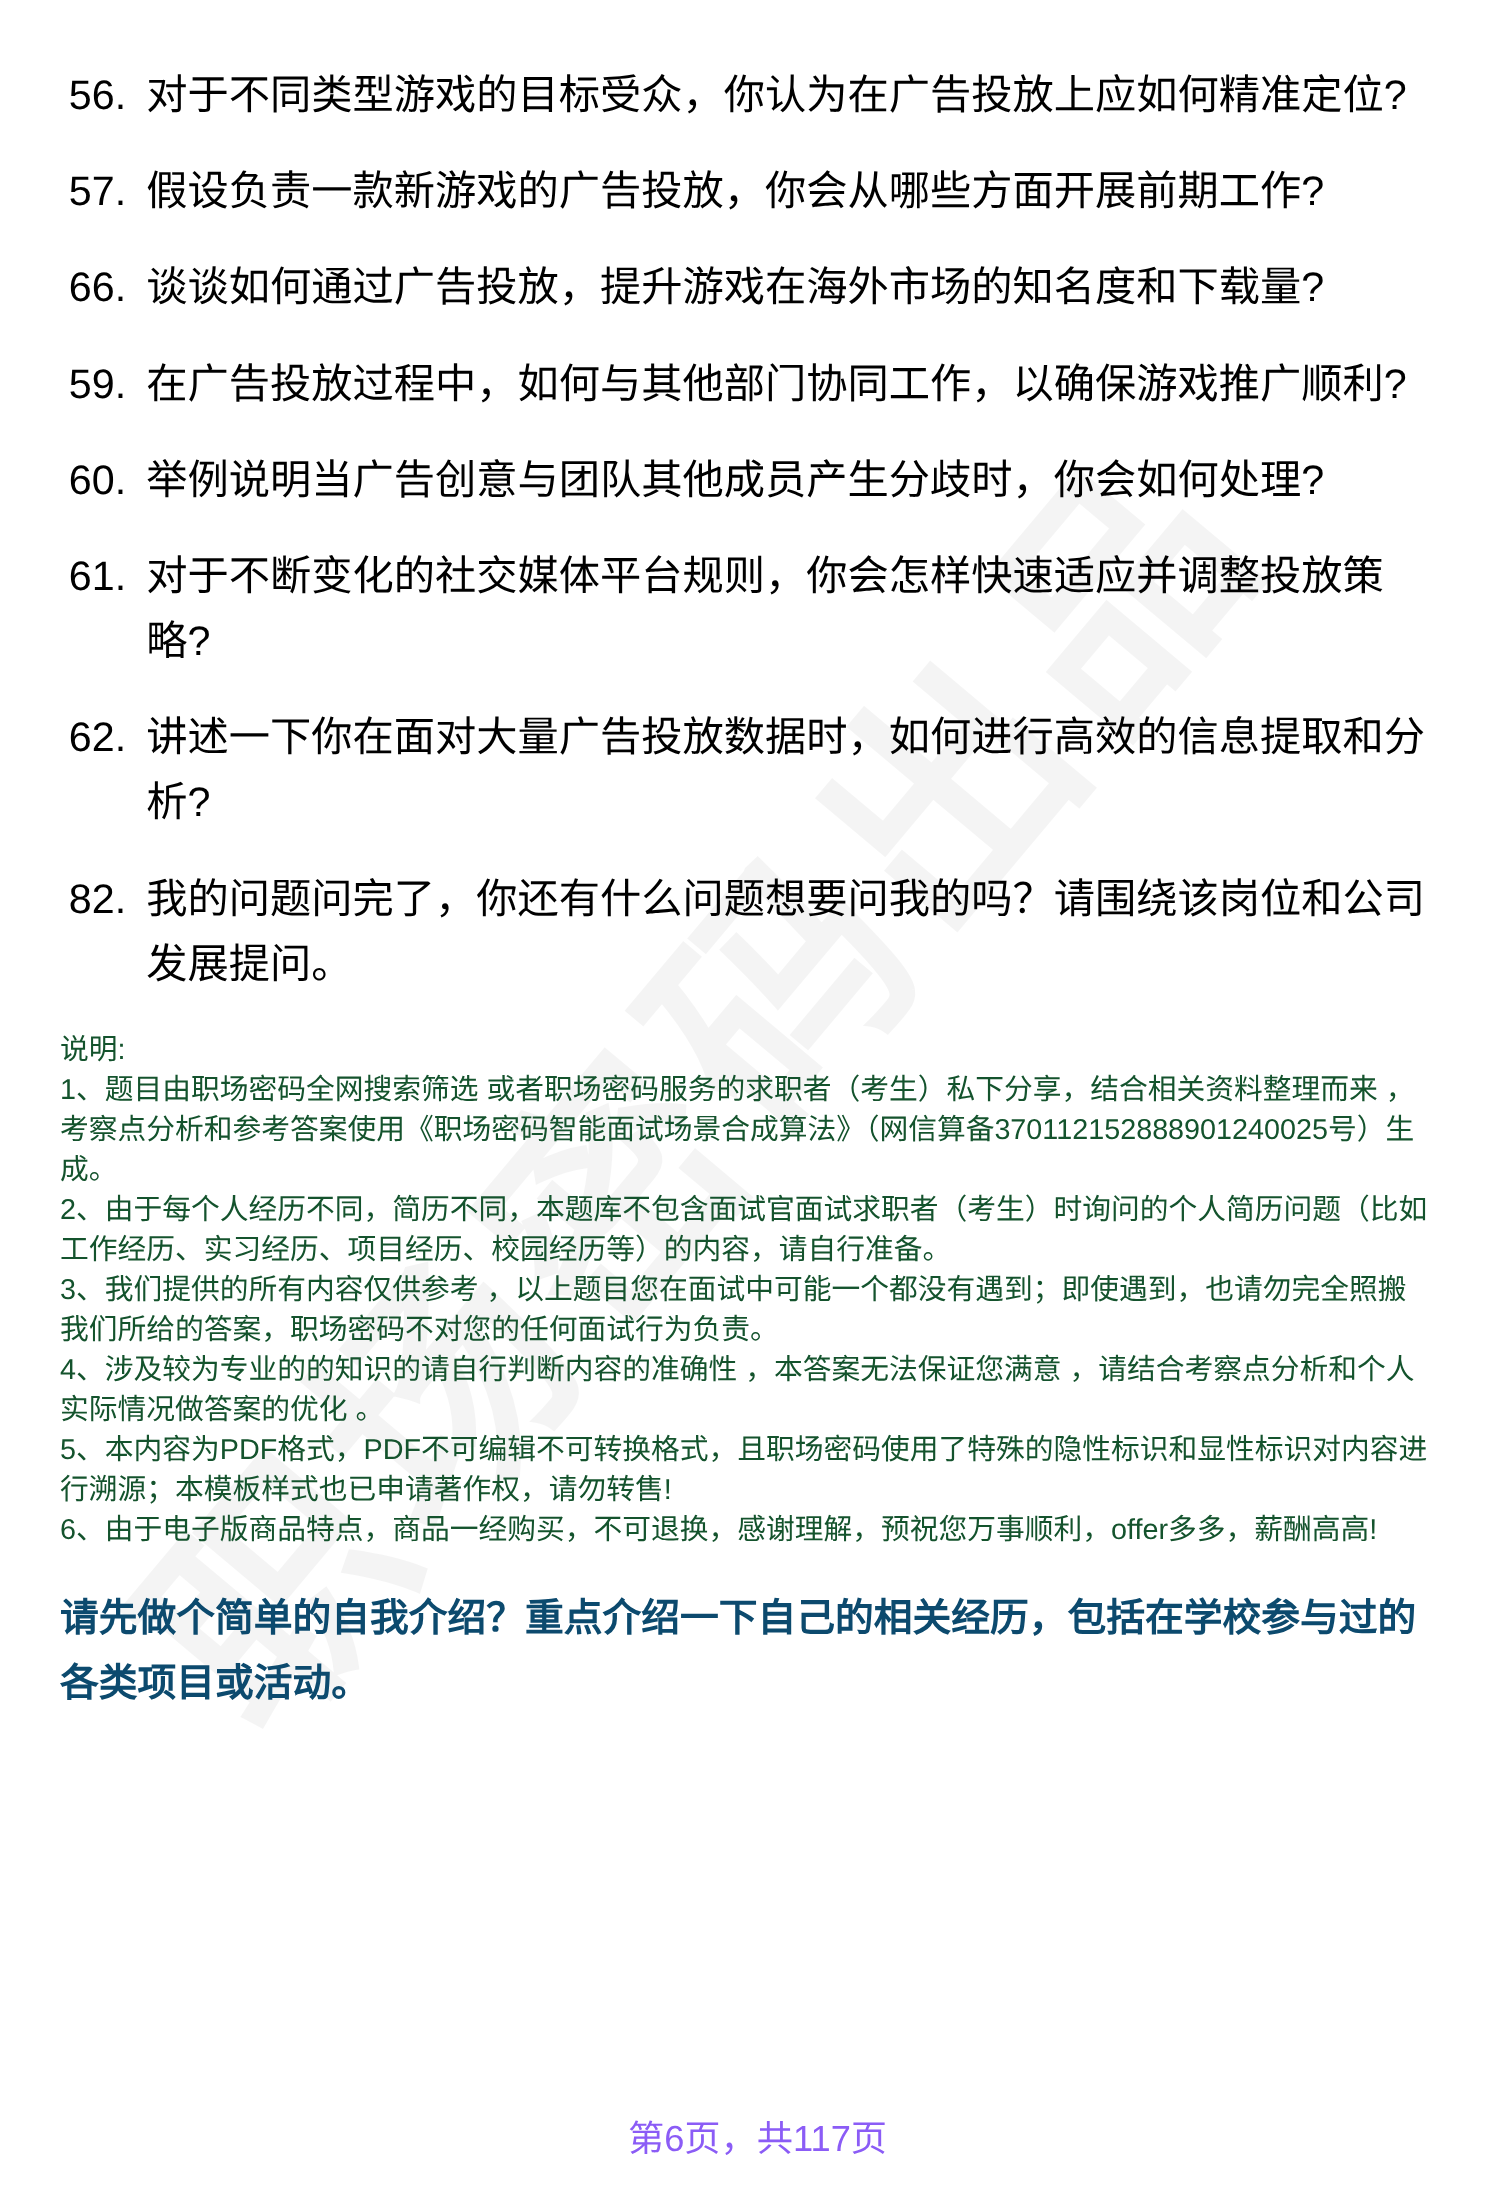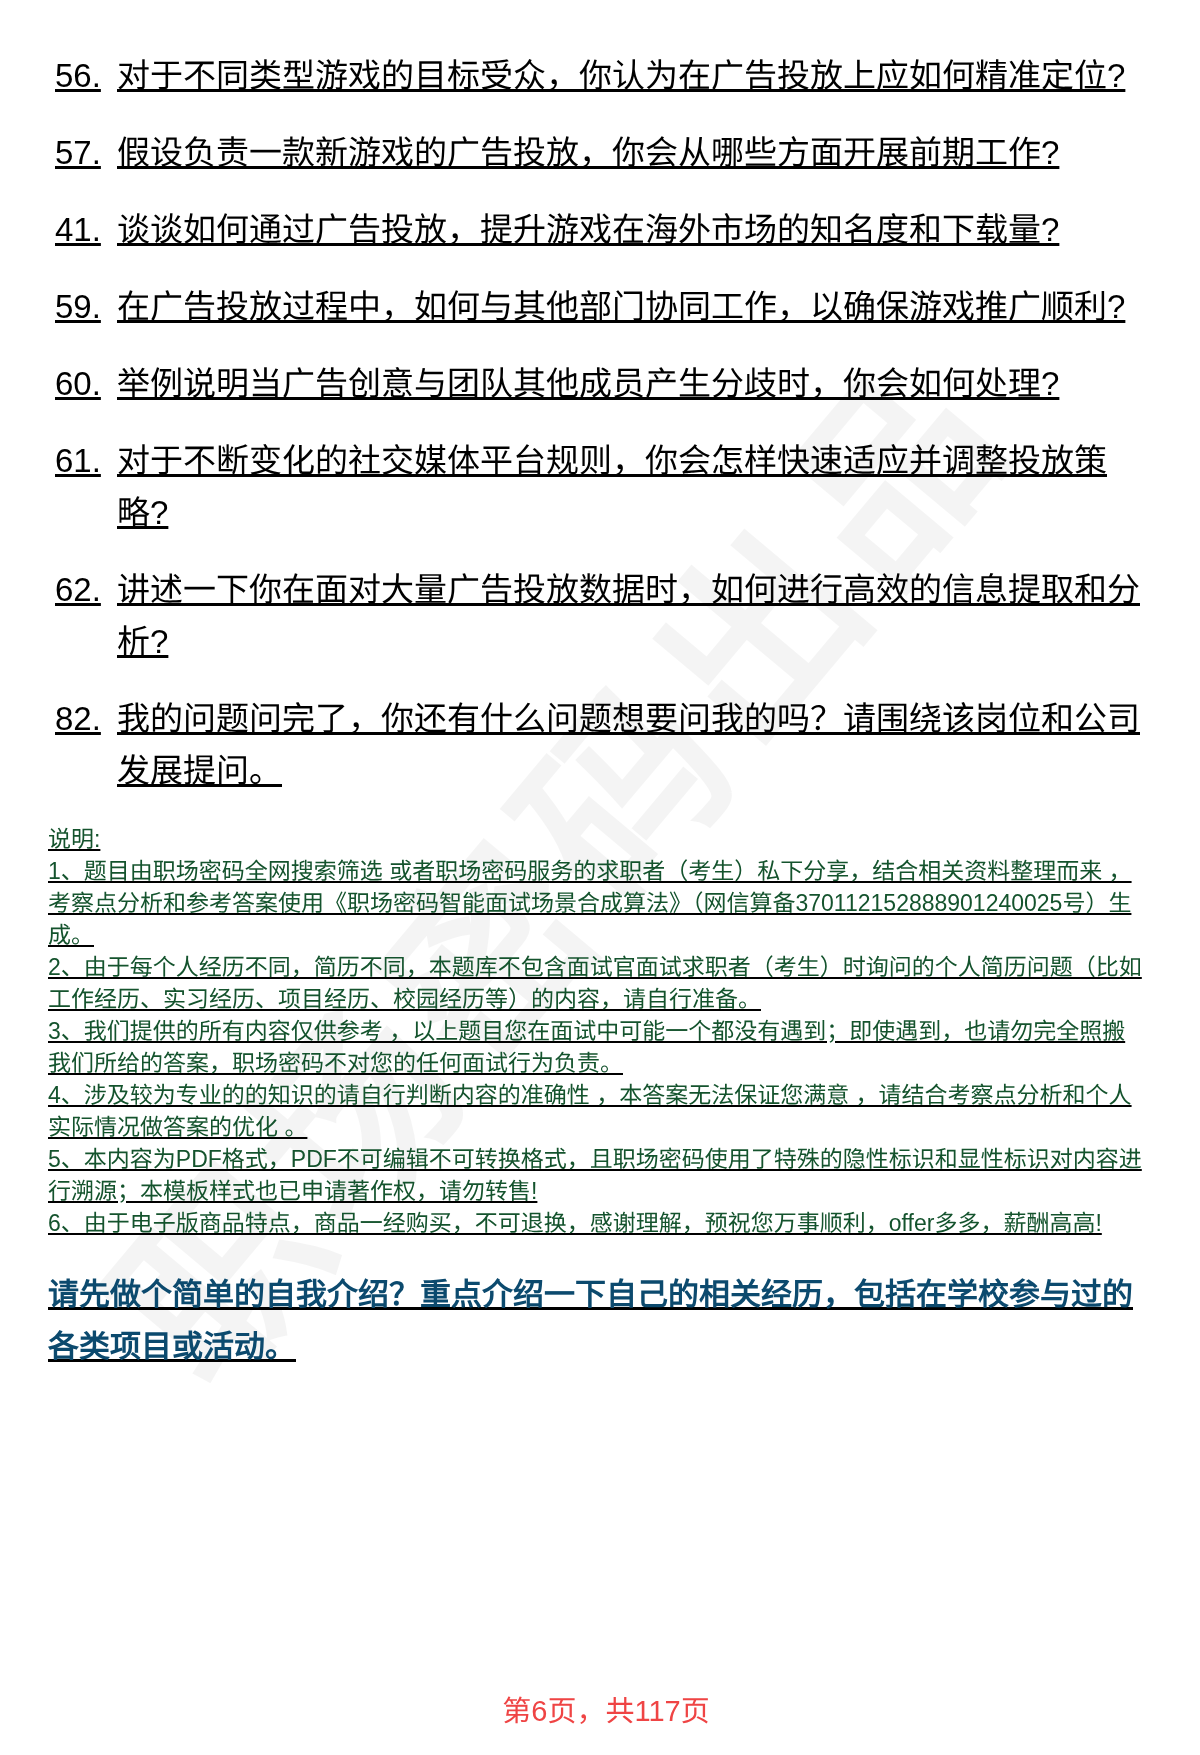--- a/index.html
+++ b/index.html
@@ -21,21 +21,21 @@
     transform-origin: center center;
     font-size: 195px;
     font-weight: 700;
     letter-spacing: 14px;
     white-space: nowrap;
     color: rgba(0, 0, 0, 0.045);
     pointer-events: none;
     user-select: none;
     z-index: 0;
   }
-  .content { position: relative; z-index: 1; text-decoration: underline; }
+  .content { position: relative; z-index: 1; }
   .questions {
     padding: 50px 52px 0 55px;
   }
   .question {
     display: flex;
     font-size: 33px;
     line-height: 52px;
     margin-bottom: 25px;
   }
   .q-num { flex: 0 0 62px; }
@@ -55,21 +55,21 @@
     font-weight: 700;
     color: #0c4a6e;
   }
   .footer {
     position: absolute;
     left: 0;
     right: 0;
     bottom: 26px;
     text-align: center;
     font-size: 29px;
-    color: #ef4444;
+    color: #8b5cf6;
     z-index: 1;
     padding-left: 12px;
   }
 </style>
 </head>
 <body>
 
 <div class="page">
 
   <div class="watermark">职场密码出品</div>
@@ -79,21 +79,21 @@
     <div class="questions">
       <div class="question">
         <span class="q-num">56.</span>
         <span class="q-text">对于不同类型游戏的目标受众，你认为在广告投放上应如何精准定位?</span>
       </div>
       <div class="question">
         <span class="q-num">57.</span>
         <span class="q-text">假设负责一款新游戏的广告投放，你会从哪些方面开展前期工作?</span>
       </div>
       <div class="question">
-        <span class="q-num">41.</span>
+        <span class="q-num">66.</span>
         <span class="q-text">谈谈如何通过广告投放，提升游戏在海外市场的知名度和下载量?</span>
       </div>
       <div class="question">
         <span class="q-num">59.</span>
         <span class="q-text">在广告投放过程中，如何与其他部门协同工作，以确保游戏推广顺利?</span>
       </div>
       <div class="question">
         <span class="q-num">60.</span>
         <span class="q-text">举例说明当广告创意与团队其他成员产生分歧时，你会如何处理?</span>
       </div>

